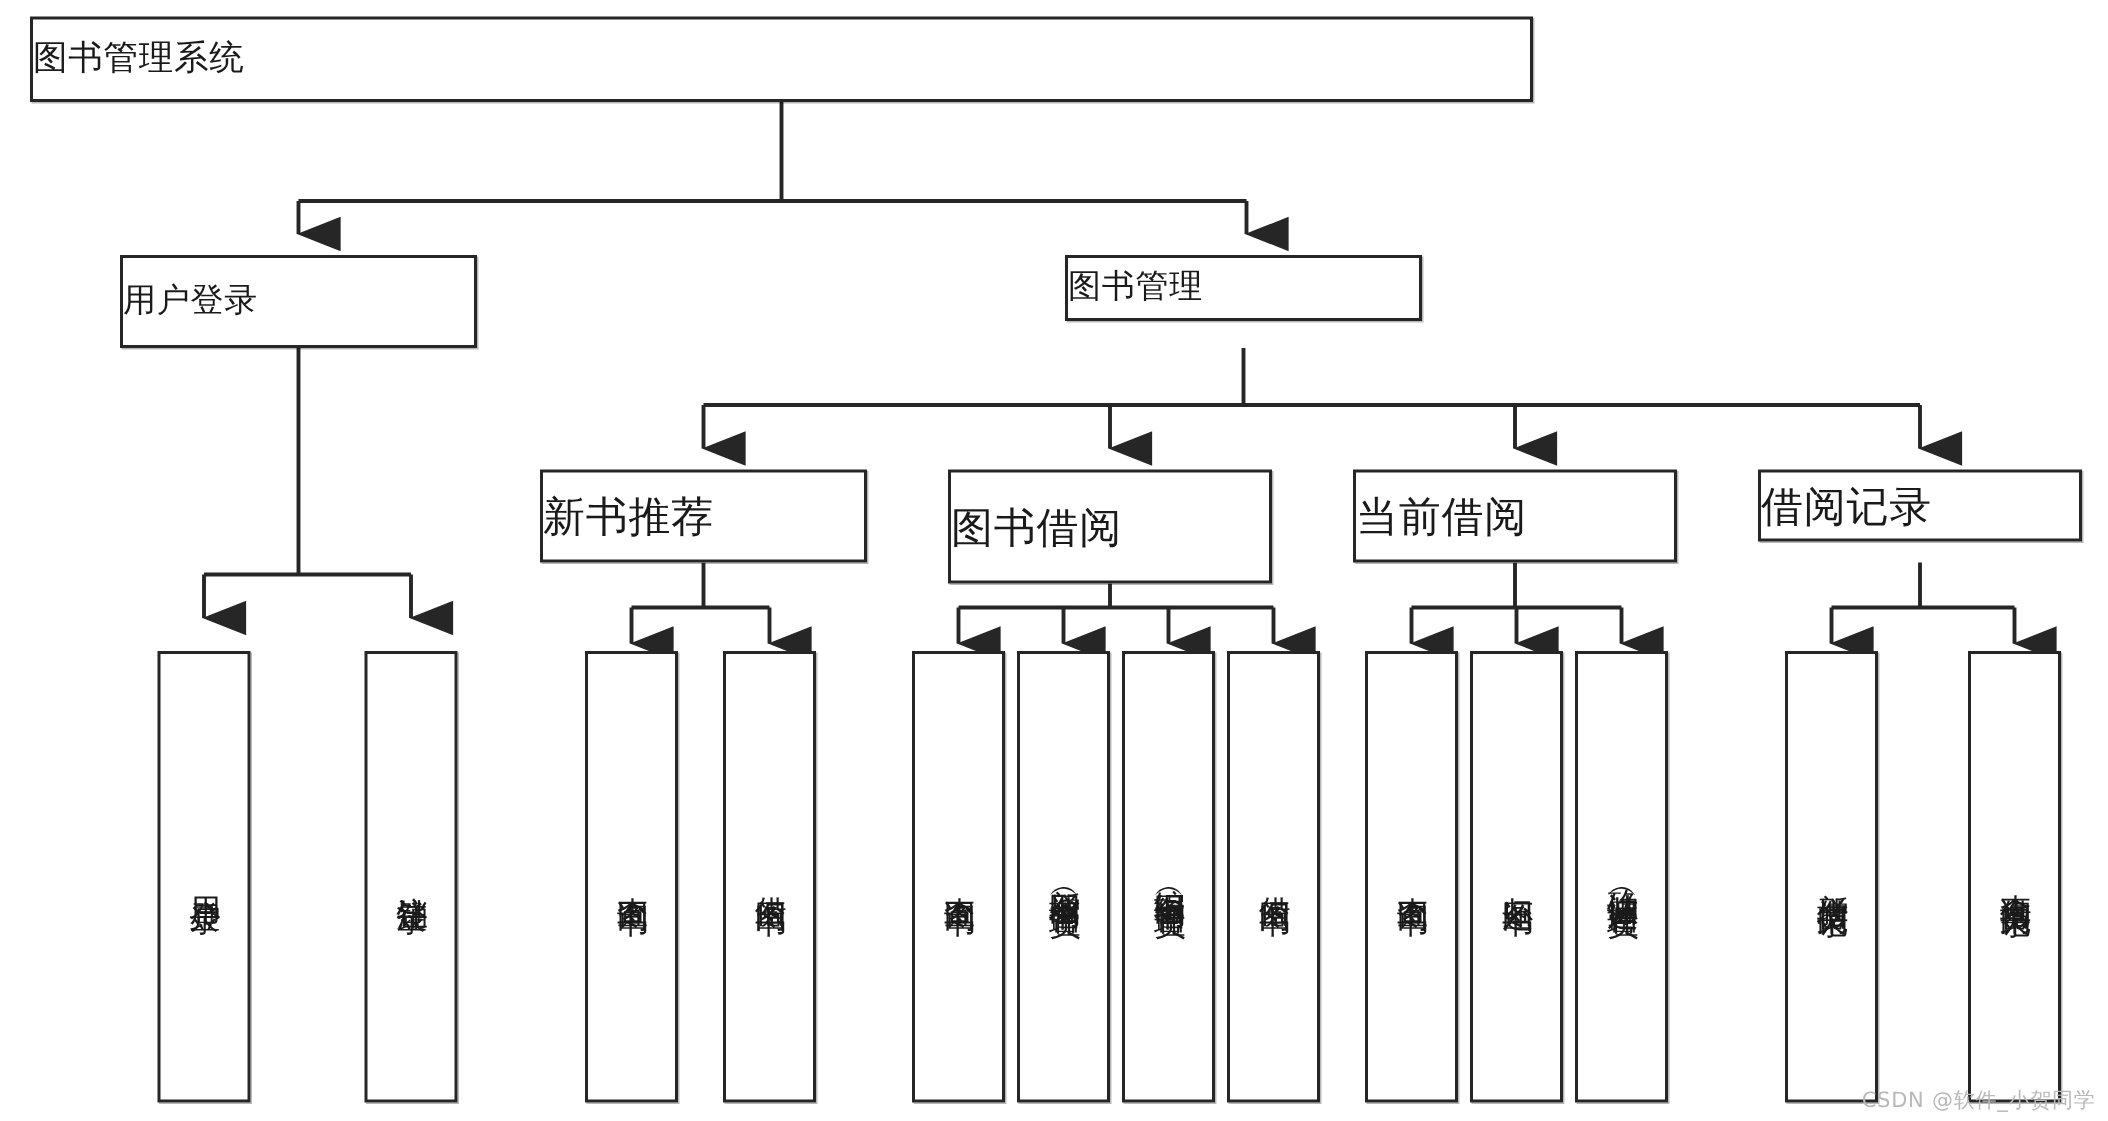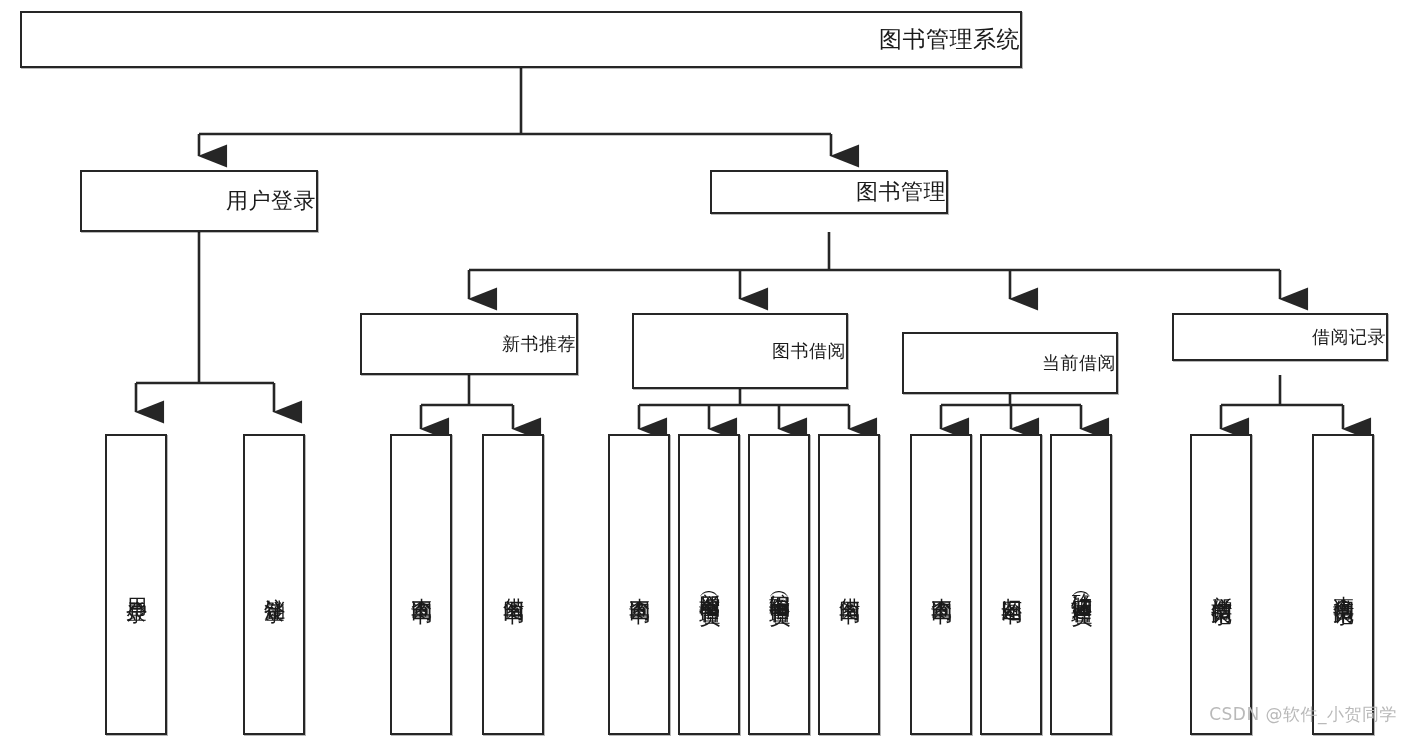--- a/index.html
+++ b/index.html
@@ -17,36 +17,36 @@
   #wires{position:absolute;left:0;top:0;width:1405px;height:747px;}
 
   
   .node{
     position:absolute;
     box-sizing:border-box;
     background:#ffffff;
     border:2.5px solid #262626;
     display:flex;
     align-items:center;
-    justify-content:flex-end;
+    justify-content:flex-start;
     color:#1a1a1a;
     text-align:center;
     box-shadow:1px 1px 0 rgba(0,0,0,0.28);
   }
   .node .lbl{
     display:block;
     line-height:1.25;
     letter-spacing:0.5px;
   }
 
   
   .n-root{font-size:23px;}
   
   .n-l1{font-size:22px;}
-  .n-l2{font-size:18px;padding-left:31px;}
+  .n-l2{font-size:28px;}
 
   
   .n-leaf{
     border-width:2.5px;
     align-items:center;
     justify-content:center;
   }
   .n-leaf .lbl{
     writing-mode:vertical-rl;
     text-orientation:upright;
@@ -54,22 +54,22 @@
     font-size:21px;
     line-height:1.12;
     letter-spacing:2px;
     white-space:nowrap;
   }
 
   
   #watermark{
     position:absolute;
     right:8px;
-    bottom:21px;
-    font-size:17px;
+    bottom:4px;
+    font-size:14px;
     color:#b9b9b9;
     letter-spacing:0.5px;
     white-space:nowrap;
     pointer-events:none;
     font-family:"DejaVu Sans","Liberation Sans",sans-serif;
     text-align:center;
   }
 </style>
 </head>
 <body>
@@ -141,21 +141,21 @@
   </div>
 
   <div class="node n-l2" style="left:360px;top:313px;width:218px;height:62px;">
     <span class="lbl">新书推荐</span>
   </div>
 
   <div class="node n-l2" style="left:632px;top:313px;width:216px;height:76px;">
     <span class="lbl">图书借阅</span>
   </div>
 
-  <div class="node n-l2" style="left:902px;top:332px;width:216px;height:62px;">
+  <div class="node n-l2" style="left:902px;top:313px;width:216px;height:62px;">
     <span class="lbl">当前借阅</span>
   </div>
 
   <div class="node n-l2" style="left:1172px;top:313px;width:216px;height:48px;">
     <span class="lbl">借阅记录</span>
   </div>
 
   <div class="node n-leaf" style="left:105px;top:434px;width:62px;height:301px;">
     <span class="lbl">用户登录</span>
   </div>

